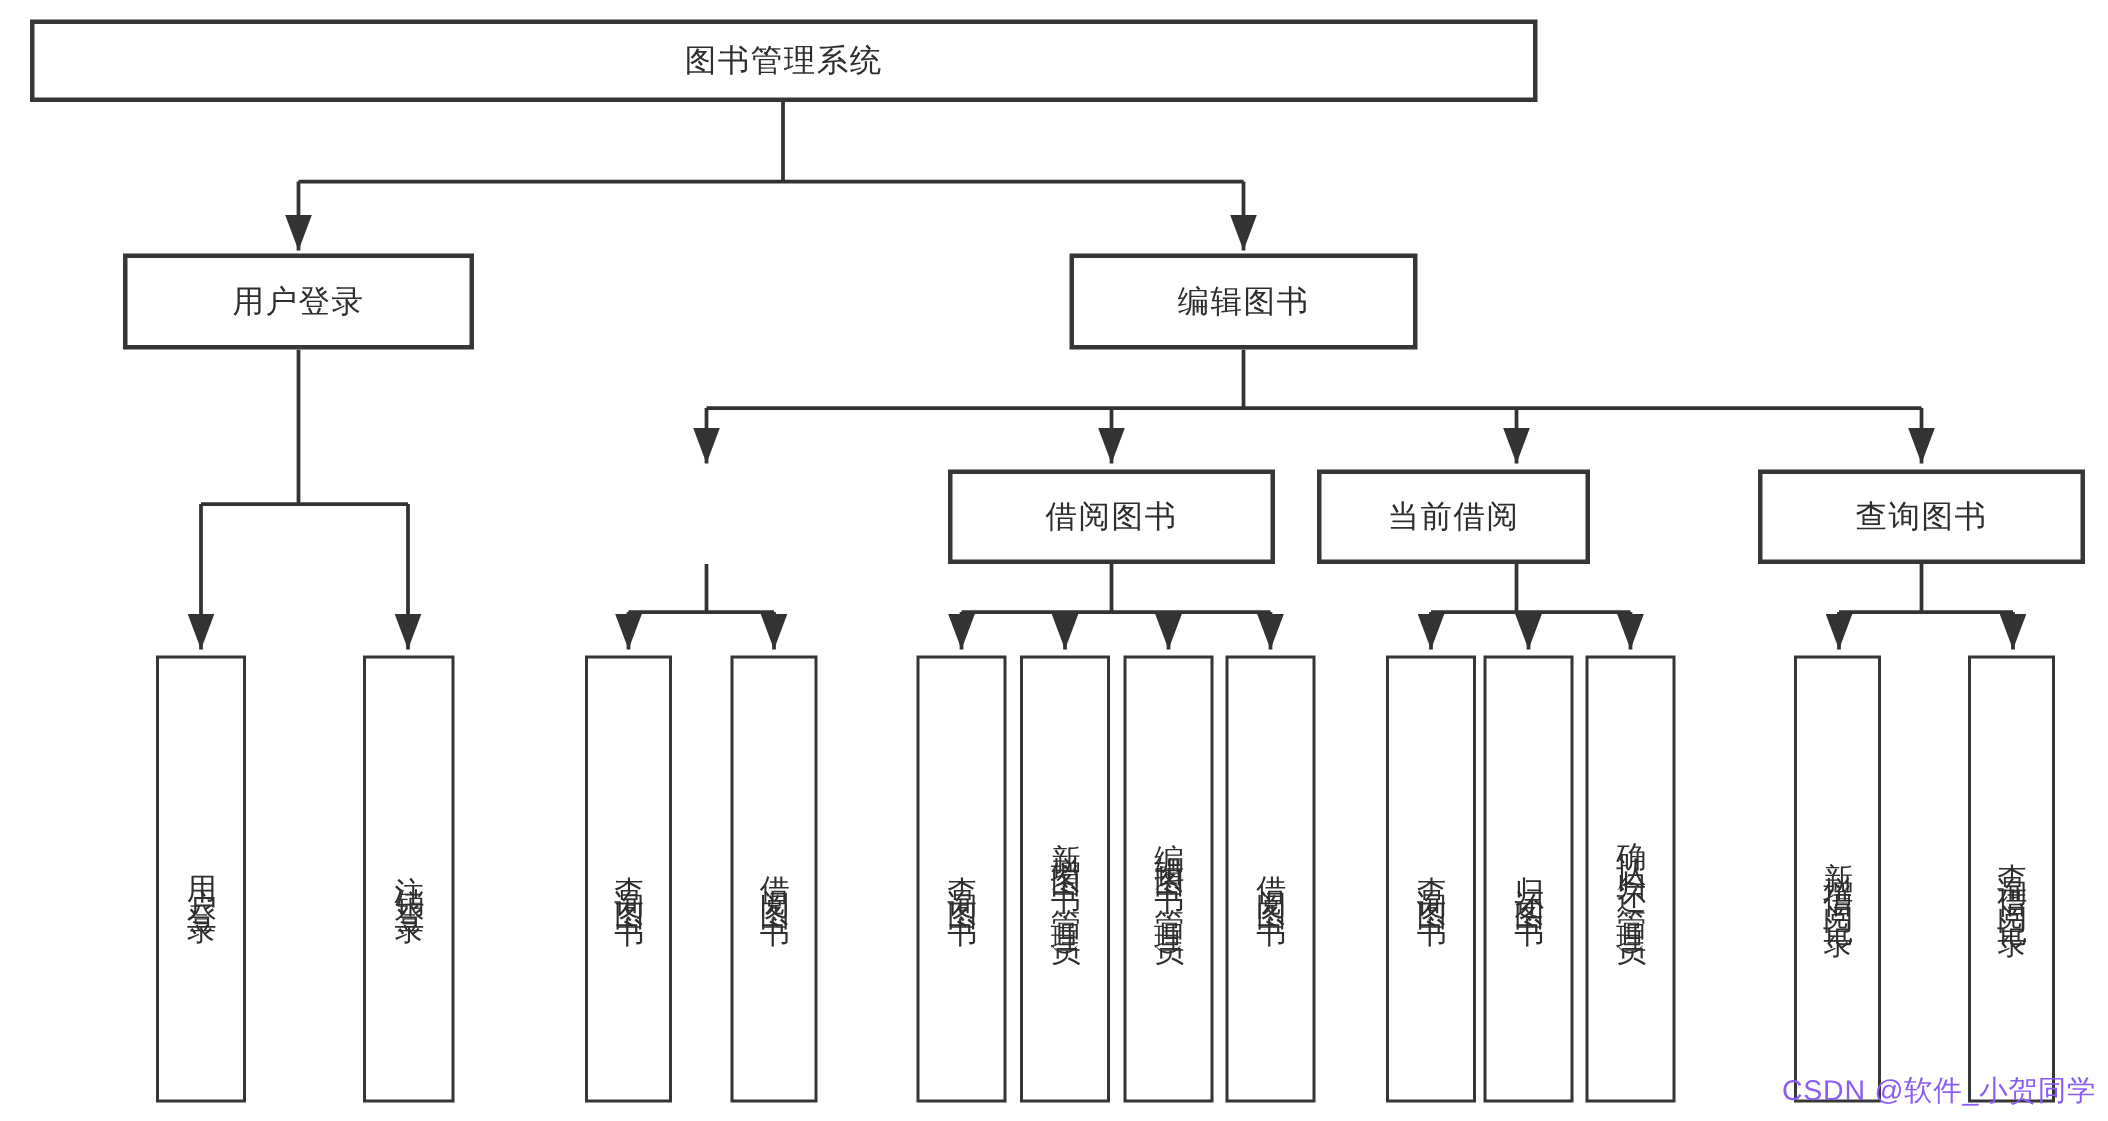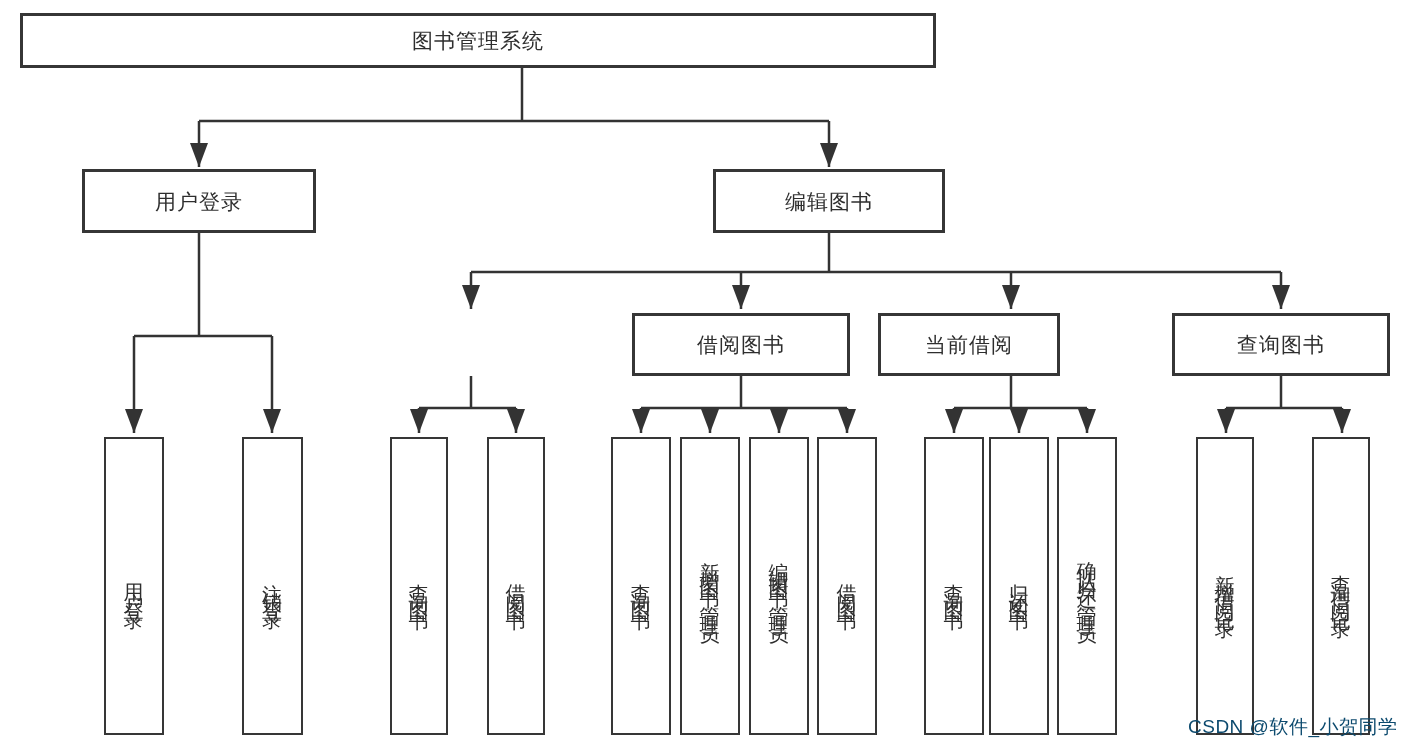--- a/index.html
+++ b/index.html
@@ -15,21 +15,21 @@
     display:flex;align-items:center;justify-content:center;
     font-size:21px;letter-spacing:1px;line-height:1;z-index:2;
   }
   .node.root{border-width:3px;}
   .node.v{
     writing-mode:vertical-rl;text-orientation:mixed;
     letter-spacing:9px;font-size:20px;border-width:2.5px;
   }
   .watermark{
     position:absolute;z-index:3;font-size:19px;letter-spacing:0.5px;
-    color:#0c4a6e;white-space:nowrap;
+    color:#8b5cf6;white-space:nowrap;
   }
 </style>
 </head>
 <body>
 
 <div class="stage">
 
   <svg class="connectors" width="1405" height="747" viewBox="0 0 1405 747">
     <defs>
       <marker id="arw" markerUnits="userSpaceOnUse" markerWidth="26" markerHeight="18" refX="24" refY="9" orient="auto">
@@ -80,21 +80,21 @@
       </g>
       <g>
         <path d="M1281,376 V408"></path>
         <path d="M1226,408 H1342"></path>
         <path d="M1226,408 V433" marker-end="url(#arw)"></path>
         <path d="M1342,408 V433" marker-end="url(#arw)"></path>
       </g>
     </g>
   </svg>
 
-  <div class="node root" style="left:20px;top:13px;width:916px;height:55px">图书管理系统</div>
+  <div class="node root" style="left:20px;top:13px;width:1005px;height:55px">图书管理系统</div>
 
   <div class="node" style="left:82px;top:169px;width:234px;height:64px">用户登录</div>
   <div class="node" style="left:713px;top:169px;width:232px;height:64px">编辑图书</div>
 
   <div class="node" style="left:632px;top:313px;width:218px;height:63px">借阅图书</div>
   <div class="node" style="left:878px;top:313px;width:182px;height:63px">当前借阅</div>
   <div class="node" style="left:1172px;top:313px;width:218px;height:63px">查询图书</div>
 
   <div class="node v" style="left:104px;top:437px;width:60px;height:298px">用户登录</div>
   <div class="node v" style="left:242px;top:437px;width:61px;height:298px">注销登录</div>

